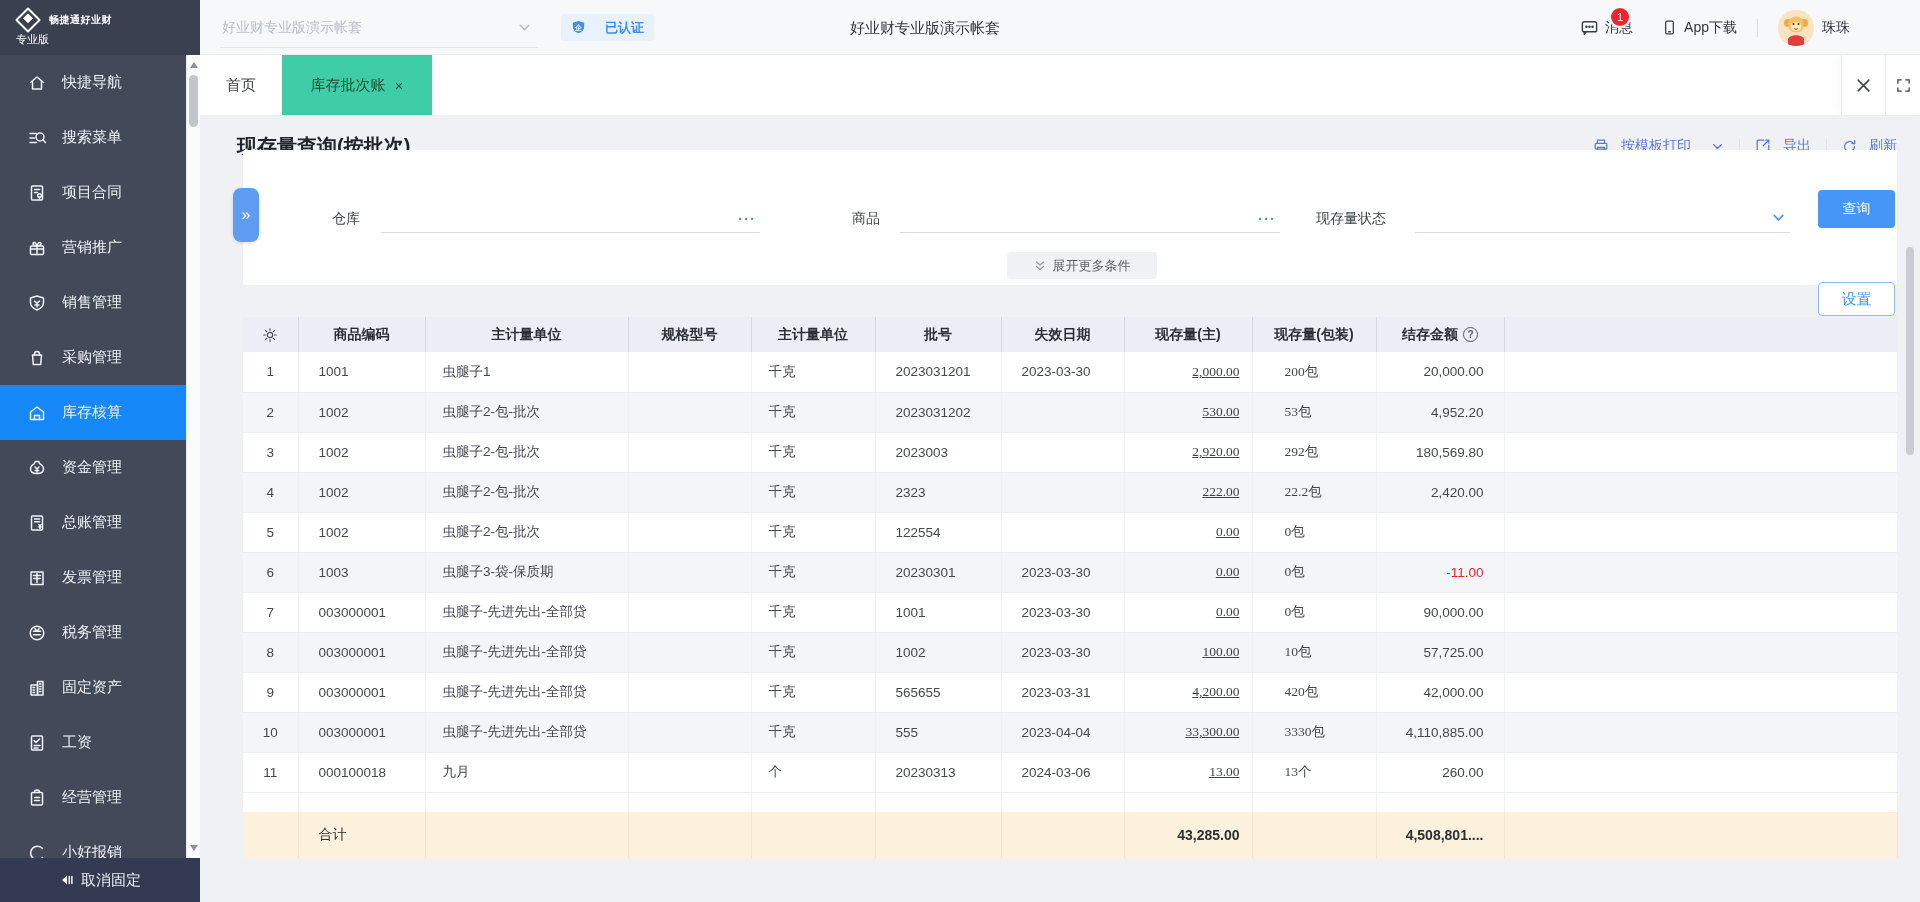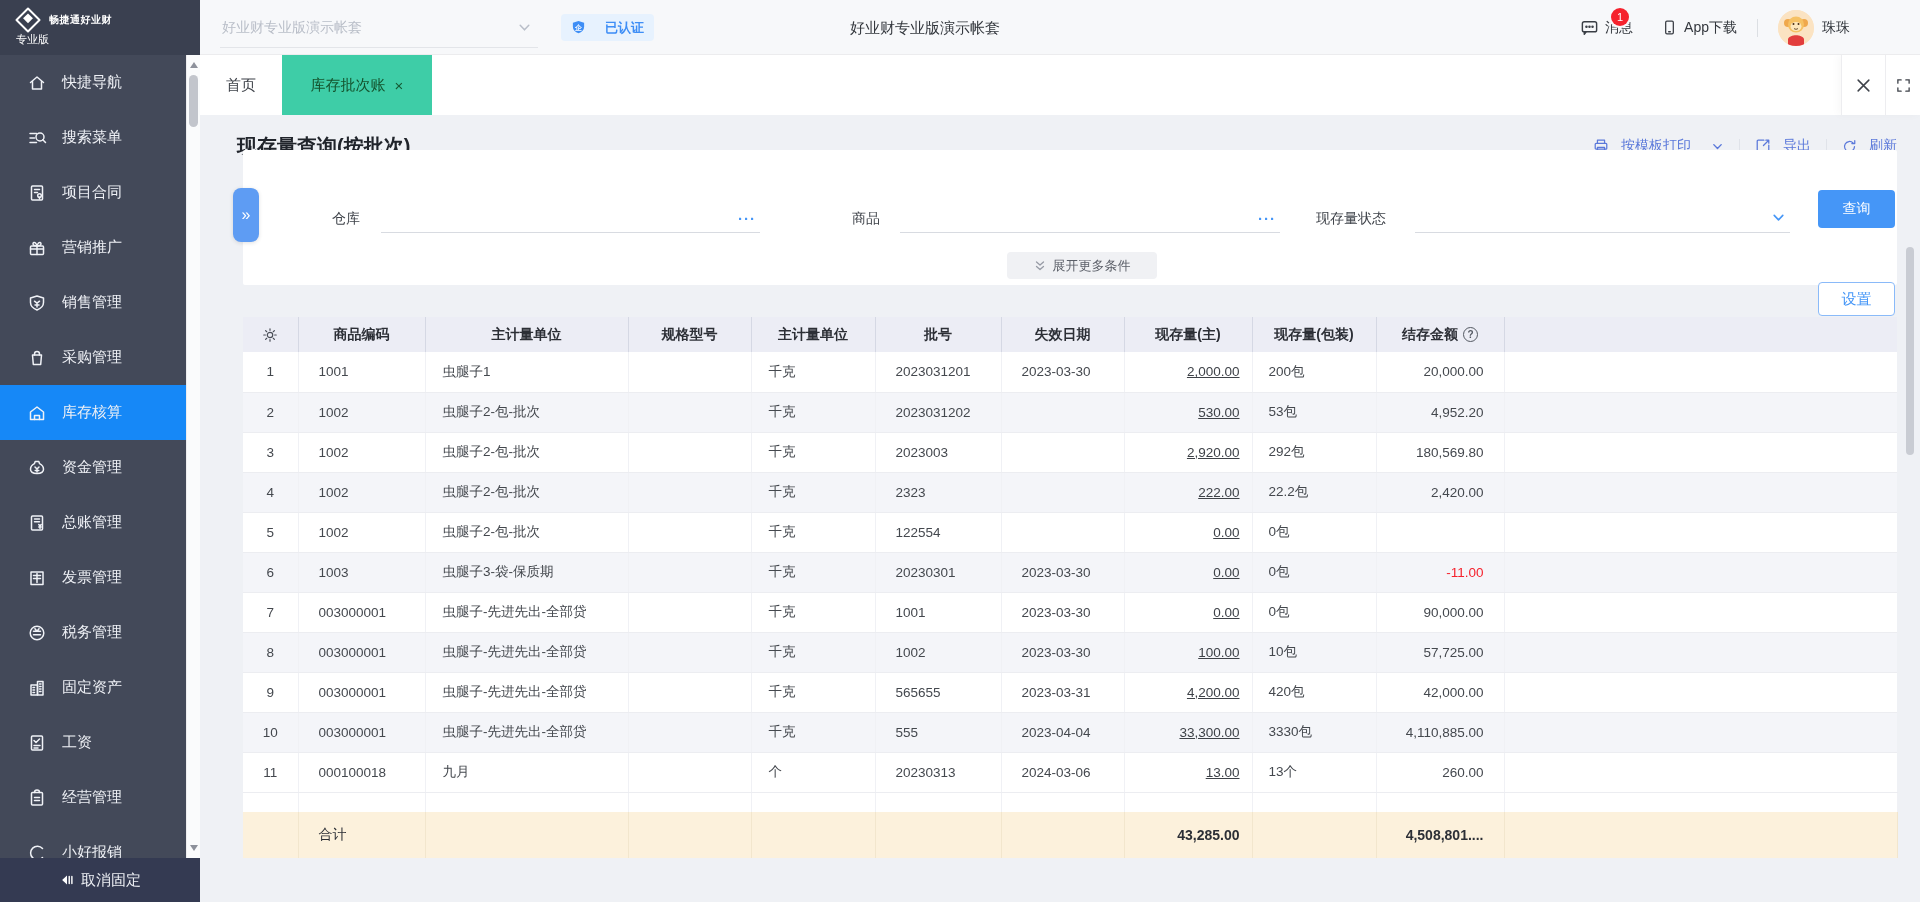--- a/index.html
+++ b/index.html
@@ -70,23 +70,23 @@
   table { border-collapse:collapse; table-layout:fixed; width:1654px; }
   thead th { height:35px; background:#ecedf5; font-size:14px; font-weight:bold; color:#2c2f36; text-align:center; border-right:1px solid #d5d8e4; padding:0; }
   thead th:last-child { border-right:none; }
   tbody td { height:40px; font-size:13.5px; color:#44484e; border-bottom:1px solid #ecedf1; border-right:1px solid #f0f1f5; padding:0; background:#fff; }
   tbody td:last-child, tfoot td:last-child { border-right:none; }
   tbody tr:nth-child(even) td { background:#f4f5f9; }
   .c-num { text-align:center; }
   .c-code, .c-batch, .c-expiry { padding-left:20px; }
   .c-name, .c-unit { padding-left:17px; }
   .c-qty { text-align:right; padding-right:12px; }
-  .c-pack { padding-left:16px; }
+  .c-pack { padding-left:32px;font-family:Liberation Serif, serif; }
   .c-amount { text-align:right; padding-right:20px; }
-  .qty-link { text-decoration:underline; color:#3e4248; cursor:pointer; }
+  .qty-link { text-decoration:underline; color:#3e4248; cursor:pointer;font-family:Liberation Serif, serif; }
   .neg { color:#f5222d; }
   tfoot .spacer td { height:20px; background:#fff; border-bottom:none; border-right:1px solid #f0f1f5; }
   tfoot .total-row td { height:46px; background:#fcf1dc; font-size:14px; color:#2c2f36; border-right:1px solid #f2e6cd; border-bottom:none; }
   .total-label { padding-left:20px; }
   .total-num { font-weight:bold; }
   .th-flex { display:flex; align-items:center; justify-content:center; gap:5px; }
   .help-icon { width:15px; height:15px; border:1px solid #545962; border-radius:50%; font-size:10px; color:#545962; display:inline-flex; align-items:center; justify-content:center; cursor:pointer; }
 
   .main-scrollbar { position:absolute; left:1706px; top:132px; width:8px; height:208px; background:#c9ccd3; border-radius:4px; cursor:pointer; }
 </style>

